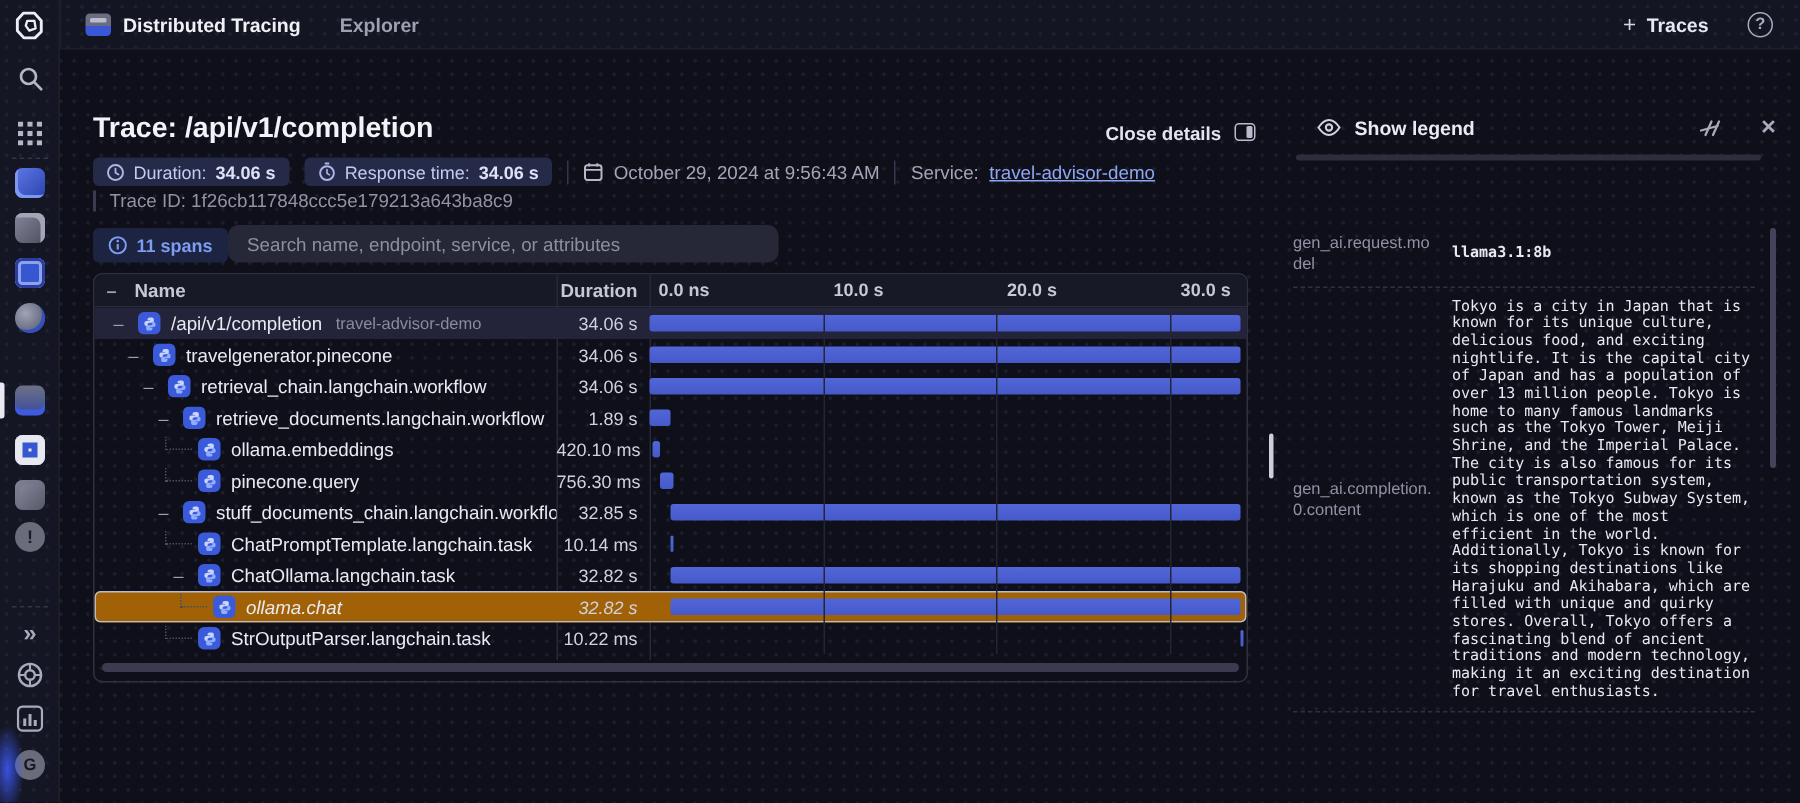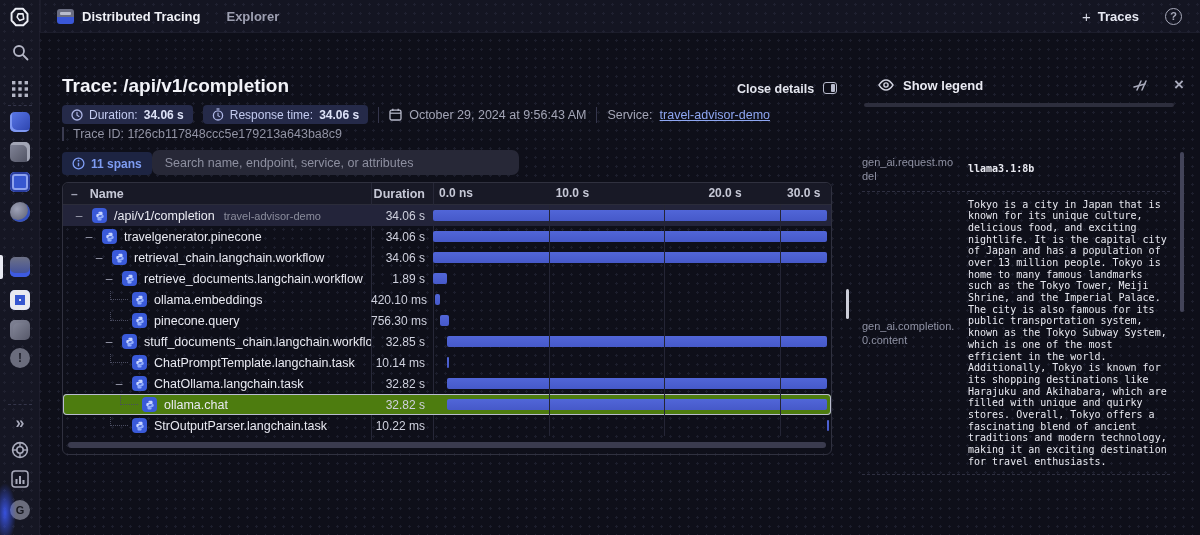--- a/index.html
+++ b/index.html
@@ -70,21 +70,21 @@
     font-size:12.5px; font-weight:700; color:#c6c8d6; }
   .th-name { flex:0 0 308px; display:flex; align-items:center; gap:12px; padding-left:8px; }
   .th-dur { flex:0 0 62px; padding-right:8px; text-align:right; }
   .th-timeline { flex:0 0 398px; position:relative; height:100%; }
   .tick { position:absolute; top:3px; font-size:12px; font-weight:700; color:#c6c8d6; }
   .col-line { position:absolute; top:0; bottom:14px; width:1px; background:#272838; }
   .grid-line { position:absolute; top:22px; bottom:18px; width:1px; background:#242535; }
   #span-rows { position:absolute; left:0; top:22px; width:768px; }
   .span-row { display:flex; align-items:center; height:21px; position:relative; cursor:pointer; }
   .span-row.highlighted { background:#23243a; }
-  .span-row.selected { box-shadow:inset 0 0 0 1px #b9bcce; border-radius:4px; background:#4d7c0f; }
+  .span-row.selected { box-shadow:inset 0 0 0 1px #b9bcce; border-radius:4px; background:#a16207;font-style:italic; }
   .name-cell { flex:0 0 308px; display:flex; align-items:center; overflow:hidden; padding-left:3px; }
   .indent { flex:none; height:1px; }
   .toggle { flex:none; width:26px; text-align:center; color:#9preferences; color:#9fa1b2; font-size:12px; }
   .connector { flex:none; width:18px; height:9px; margin:0 4px 8px 4px;
     border-left:1px dotted #4a4c60; border-bottom:1px dotted #4a4c60; }
   .py-icon { flex:none; width:15px; height:15px; border-radius:4px; background:#3a5ad9;
     display:flex; align-items:center; justify-content:center; margin-right:7px; }
   .span-name { font-size:12.5px; color:#e9eaf2; white-space:nowrap; }
   .service-tag { font-size:11px; color:#8a8c9c; margin-left:9px; white-space:nowrap; }
   .dur-cell { flex:0 0 62px; text-align:right; padding-right:8px; font-size:12px; color:#cfd1de; white-space:nowrap; }
@@ -283,21 +283,21 @@
   <div id="trace-table">
     <div class="tbl-header">
       <div class="th-name">
         <span class="toggle" style="width:auto">–</span>
         <span>Name</span>
       </div>
       <div class="th-dur">Duration</div>
       <div class="th-timeline">
           <span class="tick" style="left: 6px; text-align: center;">0.0 ns</span>
           <span class="tick" style="left: 122.698px;">10.0 s</span>
-          <span class="tick" style="left: 238.395px; margin-left: 37px;">20.0 s</span>
+          <span class="tick" style="left: 238.395px;">20.0 s</span>
           <span class="tick" style="left: 354.093px;">30.0 s</span>
         </div>
     </div>
     <div class="col-line" style="left:308px"></div>
     <div class="col-line" style="left:370px"></div>
     <div id="span-rows">
         <div class="span-row highlighted">
           <div class="name-cell">
             <span class="indent" style="width: 0px;"></span>
             <span class="toggle">–</span>

